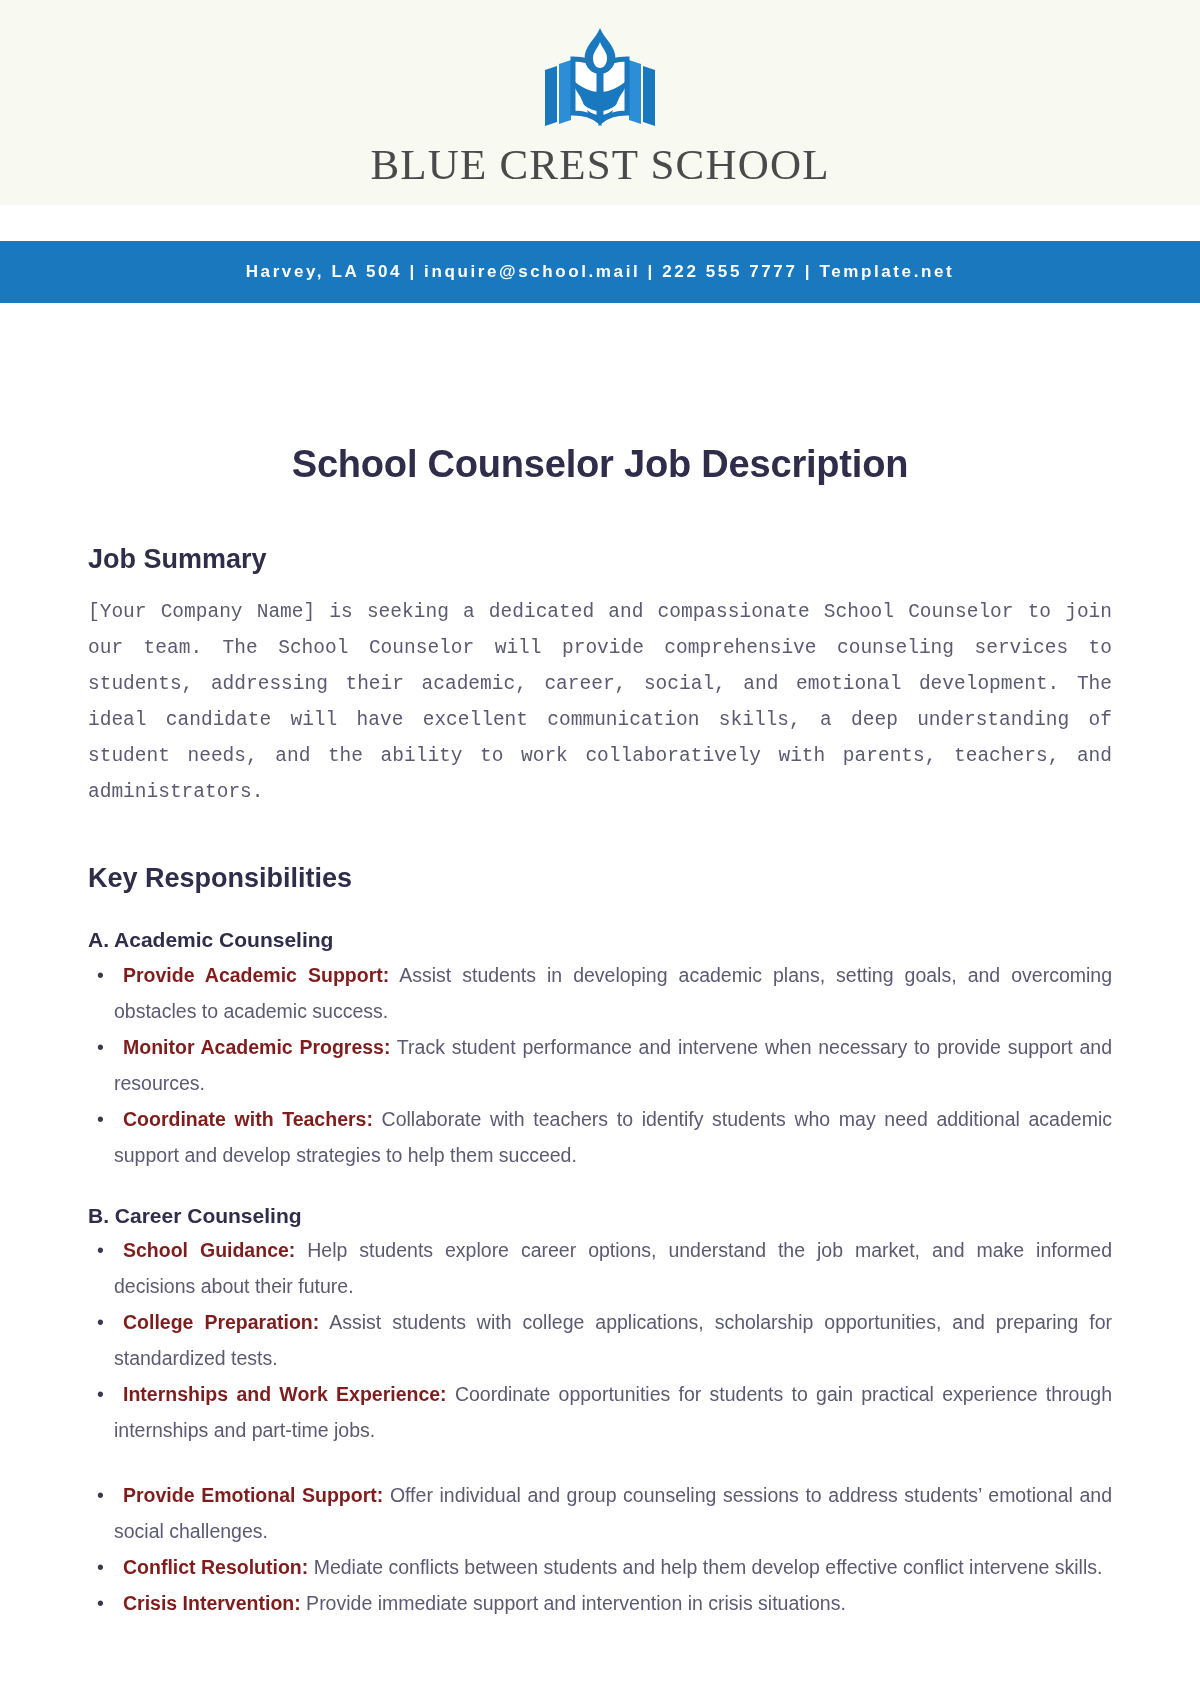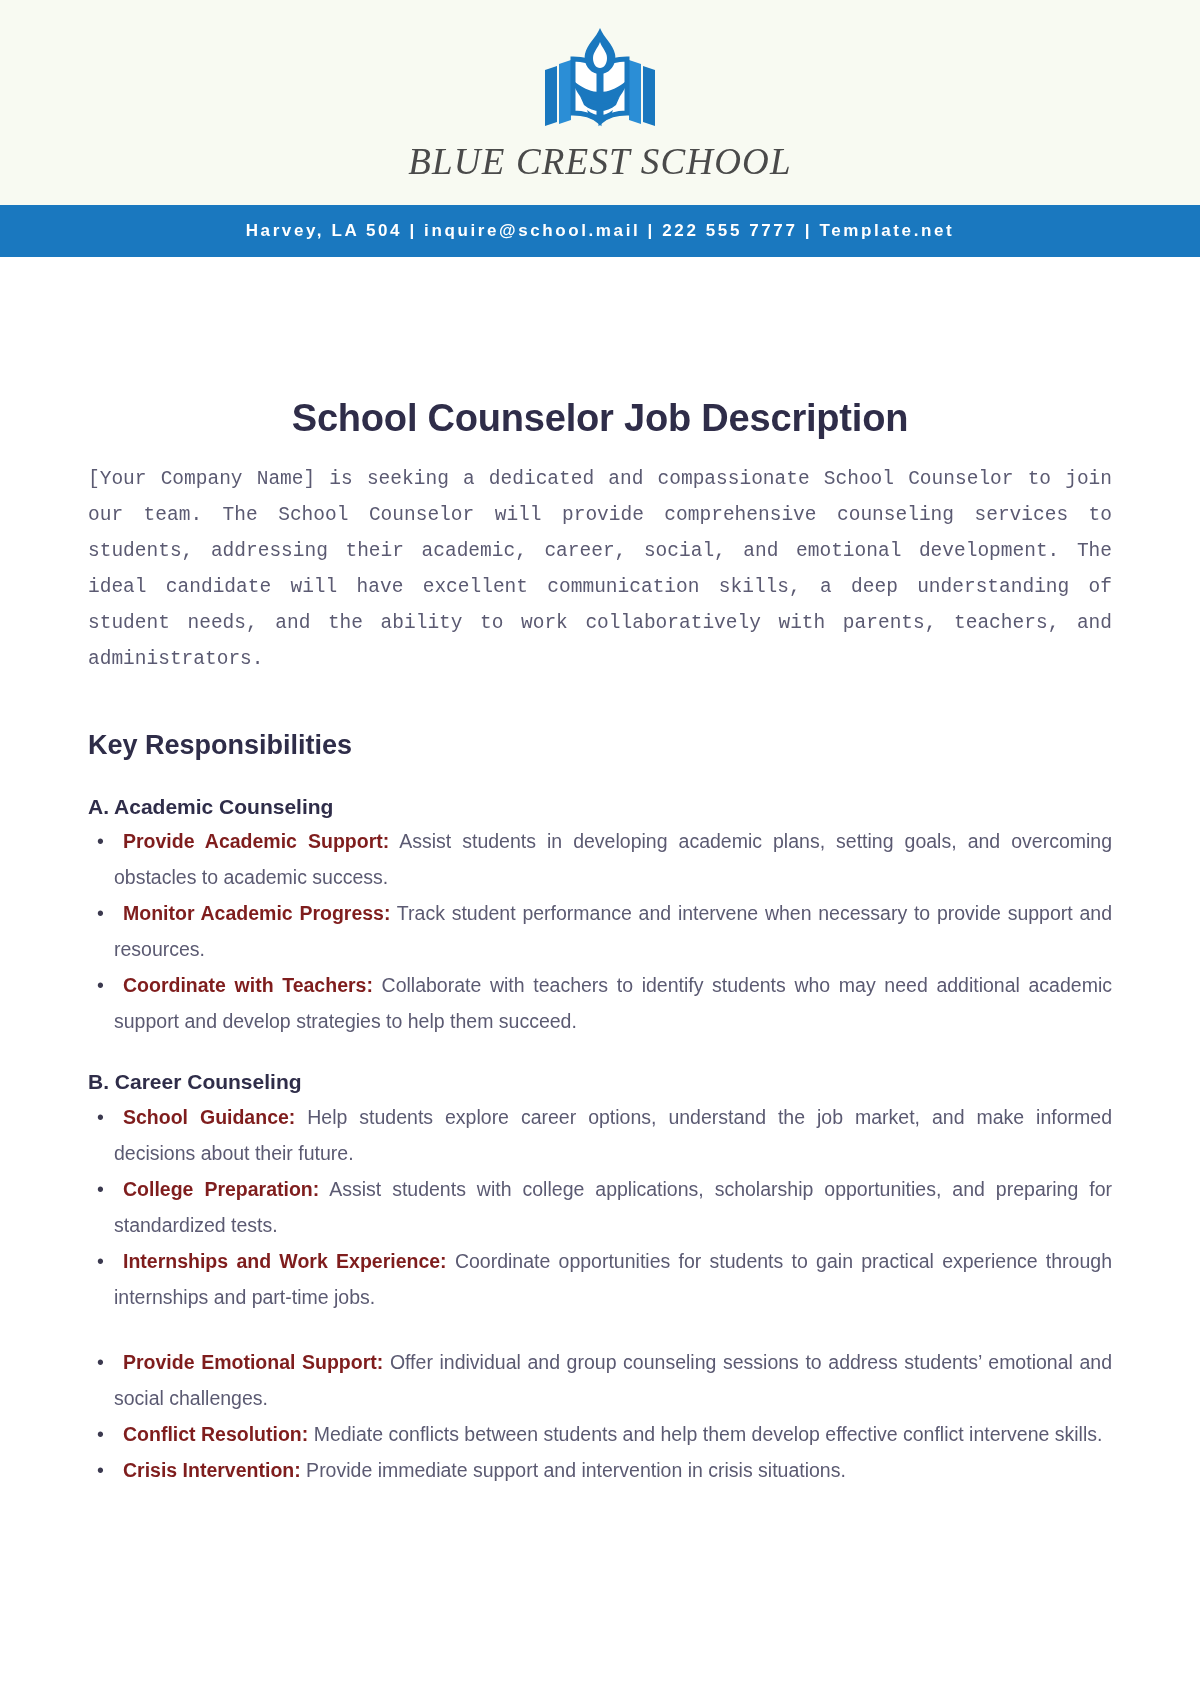--- a/index.html
+++ b/index.html
@@ -37,35 +37,35 @@
 
   .logo-mark {
     width: 130px;
     height: 108px;
     display: block;
   }
 
   .school-name {
     margin-top: 6px;
     font-family: "Liberation Serif", serif;
-    font-size: 37px;
+    font-size: 43px;
     letter-spacing: 1.2px;
     color: #4a4a4a;
     font-weight: 400;
     white-space: nowrap;
-    font-style: italic;
   }
 
   
   .contact-bar {
-    height: 52px;
+    height: 62px;
     background: #1a78bf;
     display: flex;
     align-items: center;
     justify-content: center;
+    margin-top: 36px;
   }
 
   .contact-text {
     color: #ffffff;
     font-size: 17px;
     font-weight: 700;
     letter-spacing: 2.6px;
     white-space: nowrap;
   }
 
@@ -182,20 +182,21 @@
   </header>
 
   <div class="contact-bar">
     <span class="contact-text">Harvey, LA 504 | inquire@school.mail | 222 555 7777 | Template.net</span>
   </div>
 
   <main class="content">
 
     <h1 class="doc-title">School Counselor Job Description</h1>
 
+    <h2 class="section-heading h-job-summary">Job Summary</h2>
     <p class="body-text">[Your Company Name] is seeking a dedicated and compassionate School Counselor to join our team. The School Counselor will provide comprehensive counseling services to students, addressing their academic, career, social, and emotional development. The ideal candidate will have excellent communication skills, a deep understanding of student needs, and the ability to work collaboratively with parents, teachers, and administrators.</p>
 
     <h2 class="section-heading h-key-resp">Key Responsibilities</h2>
 
     <section class="subsection first">
       <h3 class="sub-heading">A. Academic Counseling</h3>
       <ul class="bullets">
         <li><span class="bullet-dot">•</span><span class="lead">Provide Academic Support:</span><span> Assist students in developing academic plans, setting goals, and overcoming obstacles to academic success.</span></li>
         <li><span class="bullet-dot">•</span><span class="lead">Monitor Academic Progress:</span><span> Track student performance and intervene when necessary to provide support and resources.</span></li>
         <li><span class="bullet-dot">•</span><span class="lead">Coordinate with Teachers:</span><span> Collaborate with teachers to identify students who may need additional academic support and develop strategies to help them succeed.</span></li>

